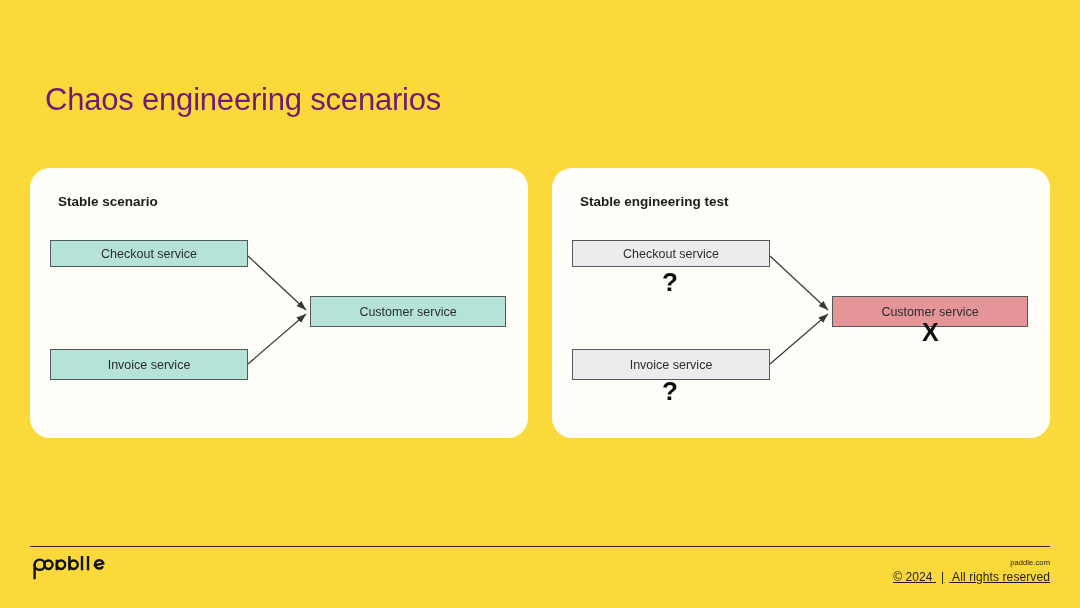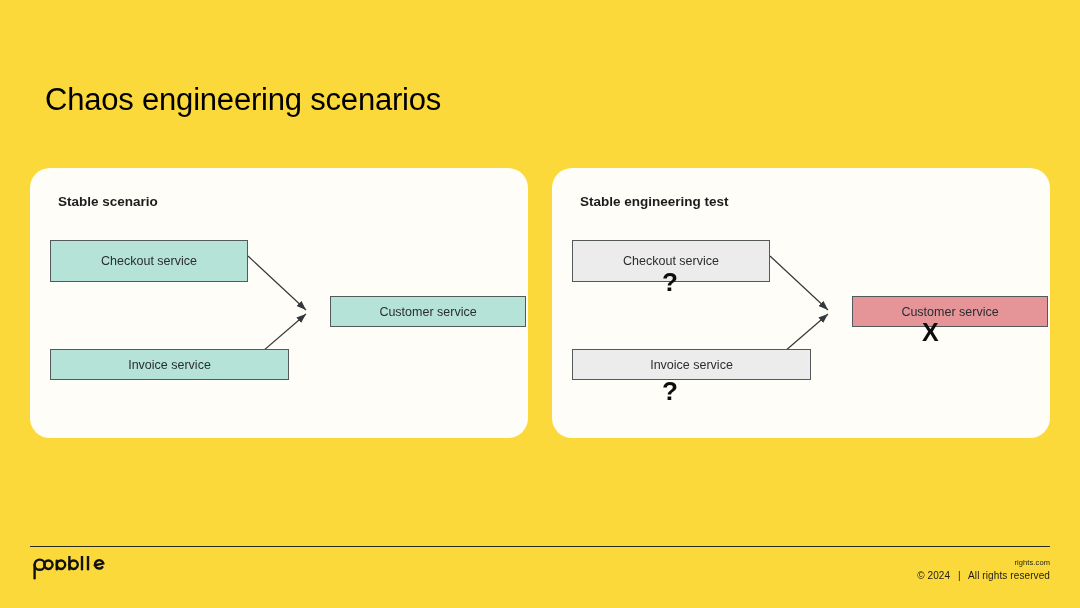--- a/index.html
+++ b/index.html
@@ -15,21 +15,21 @@
     position: relative;
   }
 
   
   .slide-title {
     position: absolute;
     left: 45px;
     top: 82px;
     font-size: 31px;
     font-weight: 400;
-    color: #000000;
+    color: #701a75;
     letter-spacing: -0.2px;
     white-space: nowrap;
   }
 
   
   .card {
     position: absolute;
     top: 168px;
     height: 270px;
     background: #fffdf7;
@@ -72,23 +72,23 @@
     justify-content: center;
     font-size: 12.5px;
     color: #2b2d30;
     white-space: nowrap;
   }
   .node.teal { background: #b5e3d8; }
   .node.gray { background: #ececec; }
   .node.red  { background: #e59497; }
 
   
-  .node-checkout { left: 20px;  top: 72px;  width: 198px; height: 42px; }
-  .node-invoice  { left: 20px;  top: 181px; width: 239px; height: 31px; }
-  .node-customer { left: 280px; top: 128px; width: 196px; height: 31px; margin-left: 20px; }
+  .node-checkout { left: 20px;  top: 72px;  width: 198px; height: 27px; }
+  .node-invoice  { left: 20px;  top: 181px; width: 198px; height: 31px; }
+  .node-customer { left: 280px; top: 128px; width: 196px; height: 31px; }
 
   
   .marker {
     position: absolute;
     font-weight: bold;
     color: #0d0d0d;
     line-height: 1;
     white-space: nowrap;
   }
   .marker-q {
@@ -125,22 +125,23 @@
     top: 558px;
     text-align: right;
     color: #1d1d16;
     line-height: 1.45;
   }
   .footer-site {
     font-size: 7.5px;
     letter-spacing: 0.1px;
   }
   .footer-legal {
-    font-size: 10px;
+    font-size: 12px;
     letter-spacing: 0.1px;
+    text-decoration: underline;
   }
   .footer-legal .sep { padding: 0 5px; }
 </style>
 </head>
 <body>
 
 <div class="slide-title">Chaos engineering scenarios</div>
 
 <div class="card card-left">
 
@@ -211,19 +212,19 @@
     <path d="M78,14.5 a7,7 0 1,0 0,0.01 z" fill="none" stroke="#111" stroke-width="4"></path>
     <path d="M85,1 L85,22" fill="none" stroke="#111" stroke-width="4" stroke-linecap="round"></path>
 
     <path d="M95,1 L95,22" fill="none" stroke="#111" stroke-width="4" stroke-linecap="round"></path>
 
     <path d="M119,18.5 a7,7 0 1,1 1.5,-6.2 L106,15.5" fill="none" stroke="#111" stroke-width="4" stroke-linecap="round"></path>
   </svg>
 </div>
 
 <div class="footer-meta">
-  <div class="footer-site">rights.com</div>
+  <div class="footer-site">paddle.com</div>
   <div class="footer-legal">
     <span>© 2024</span>
     <span class="sep">|</span>
     <span>All rights reserved</span>
   </div>
 </div>
 
 </body></html>

